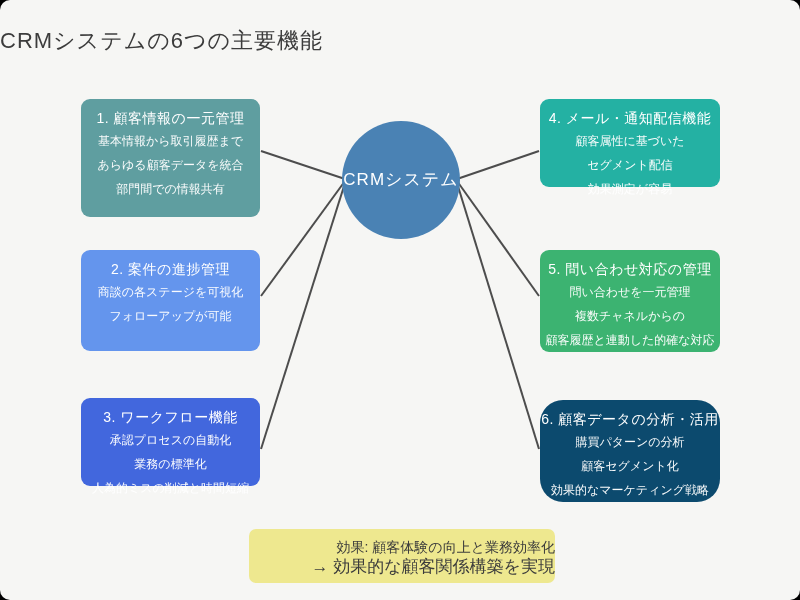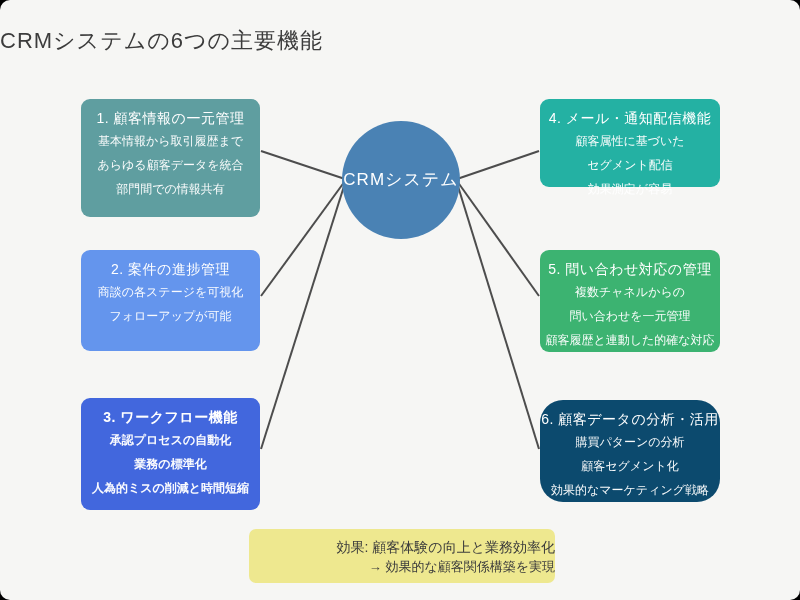--- a/index.html
+++ b/index.html
@@ -21,31 +21,31 @@
     color:#ffffff;font-size:17px;line-height:26px;letter-spacing:1px;
   }
   .feature{
     position:absolute;border-radius:9px;color:#fff;text-align:center;
     padding-top:9px;box-sizing:border-box;
   }
   .feature .ftitle{font-size:14px;line-height:21px;white-space:nowrap;letter-spacing:.5px;}
   .feature .fline{font-size:12px;line-height:24px;white-space:nowrap;opacity:.97;}
   .f1{left:81px;top:99px;width:179px;height:118px;}
   .f2{left:81px;top:250px;width:179px;height:101px;}
-  .f3{left:81px;top:398px;width:179px;height:112px;font-weight:bold;}
+  .f3{left:81px;top:398px;width:179px;height:88px;}
   .f4{left:540px;top:99px;width:180px;height:88px;}
   .f5{left:540px;top:250px;width:180px;height:102px;}
   .f6{left:540px;top:400px;width:180px;height:102px;}
   .effect-box{
     position:absolute;left:249px;top:529px;width:306px;height:54px;
     border-radius:7px;text-align:right;color:#3c3c3c;
     padding-top:8px;box-sizing:border-box;
   }
   .effect-box .e1{font-size:14px;line-height:20px;}
-  .effect-box .e2{font-size:13px;line-height:20px;}
+  .effect-box .e2{font-size:17px;line-height:20px;}
 </style>
 </head>
 <body>
 
 <div class="stage">
 
   <h1 class="diagram-title">CRMシステムの6つの主要機能</h1>
 
   <svg class="connectors" viewBox="0 0 800 600">
     <line x1="345" y1="179" x2="261" y2="151" stroke-width="2" stroke="#4d4d4d"></line>
@@ -83,22 +83,22 @@
 
   <div class="feature f4" style="background-color: rgb(36, 177, 163);">
     <div class="ftitle">4. メール・通知配信機能</div>
     <div class="fline">顧客属性に基づいた</div>
     <div class="fline">セグメント配信</div>
     <div class="fline">効果測定が容易</div>
   </div>
 
   <div class="feature f5" style="background-color: rgb(60, 179, 113);">
     <div class="ftitle">5. 問い合わせ対応の管理</div>
+    <div class="fline">問い合わせを一元管理</div>
     <div class="fline">複数チャネルからの</div>
-    <div class="fline">問い合わせを一元管理</div>
     <div class="fline">顧客履歴と連動した的確な対応</div>
   </div>
 
   <div class="feature f6" style="background-color: #0c4a6e; border-radius: 23px;">
     <div class="ftitle">6. 顧客データの分析・活用</div>
     <div class="fline">購買パターンの分析</div>
     <div class="fline">顧客セグメント化</div>
     <div class="fline">効果的なマーケティング戦略</div>
   </div>
 

